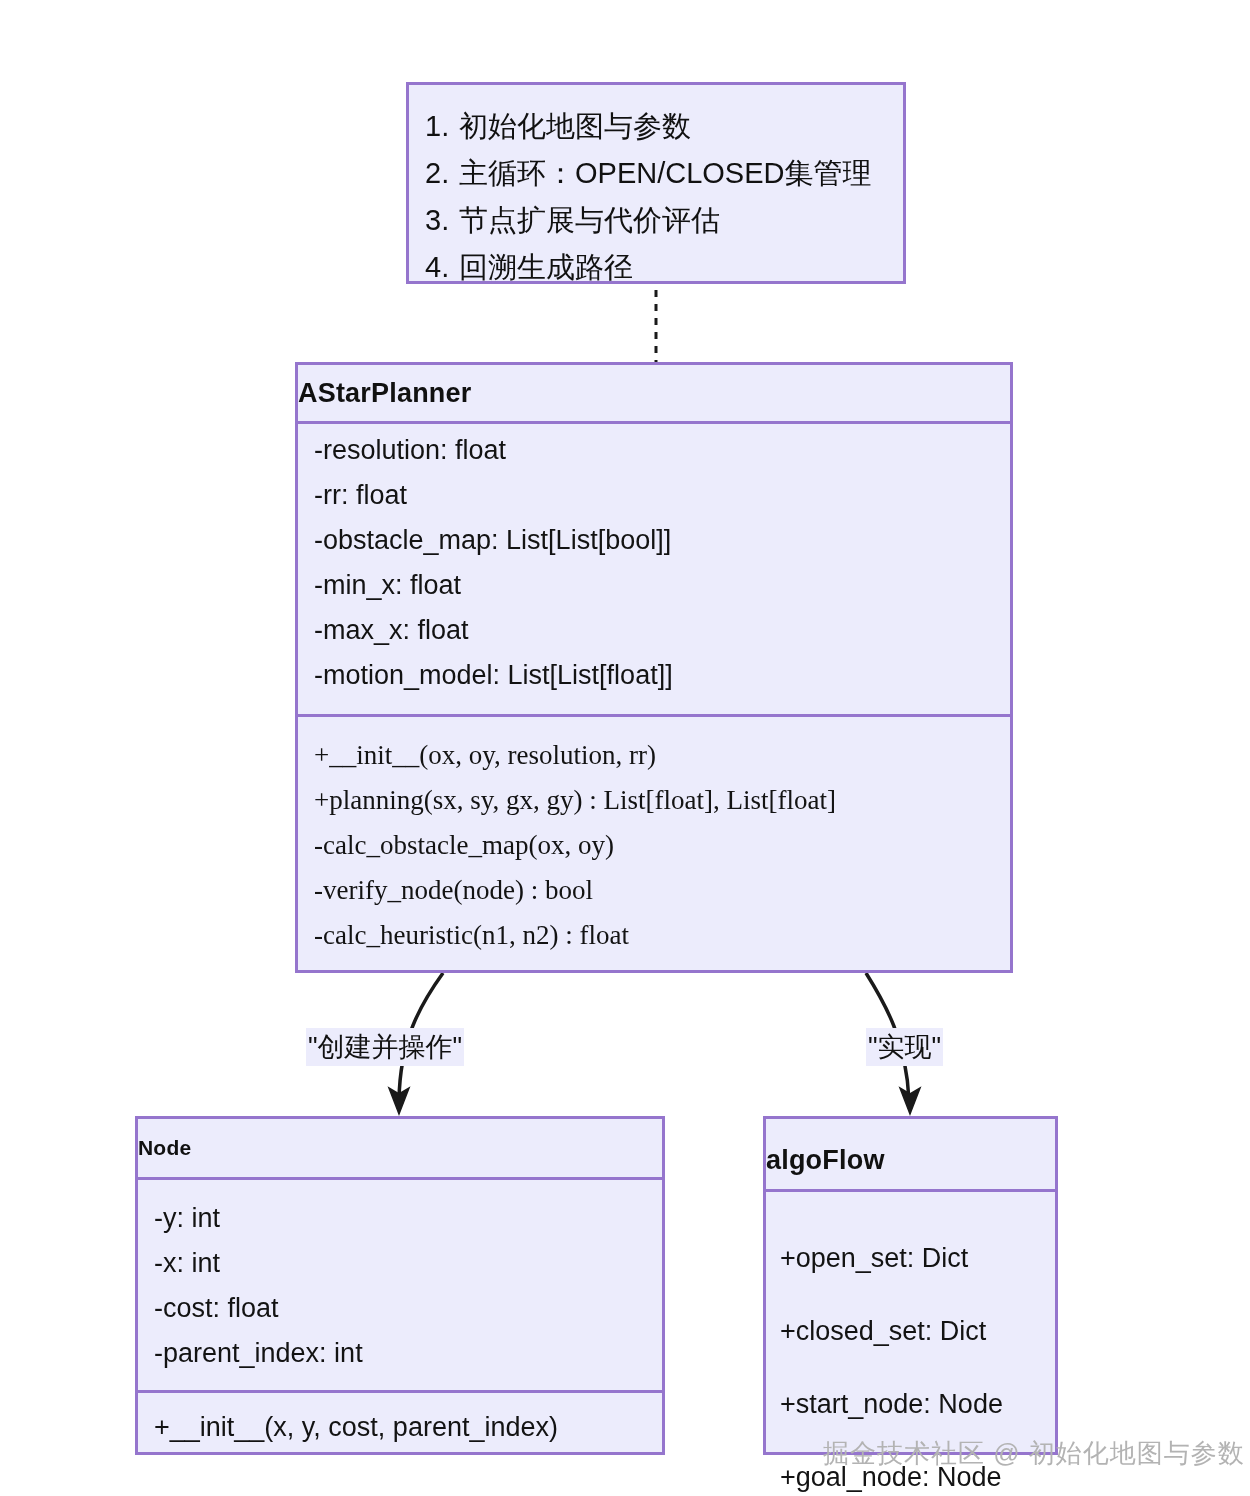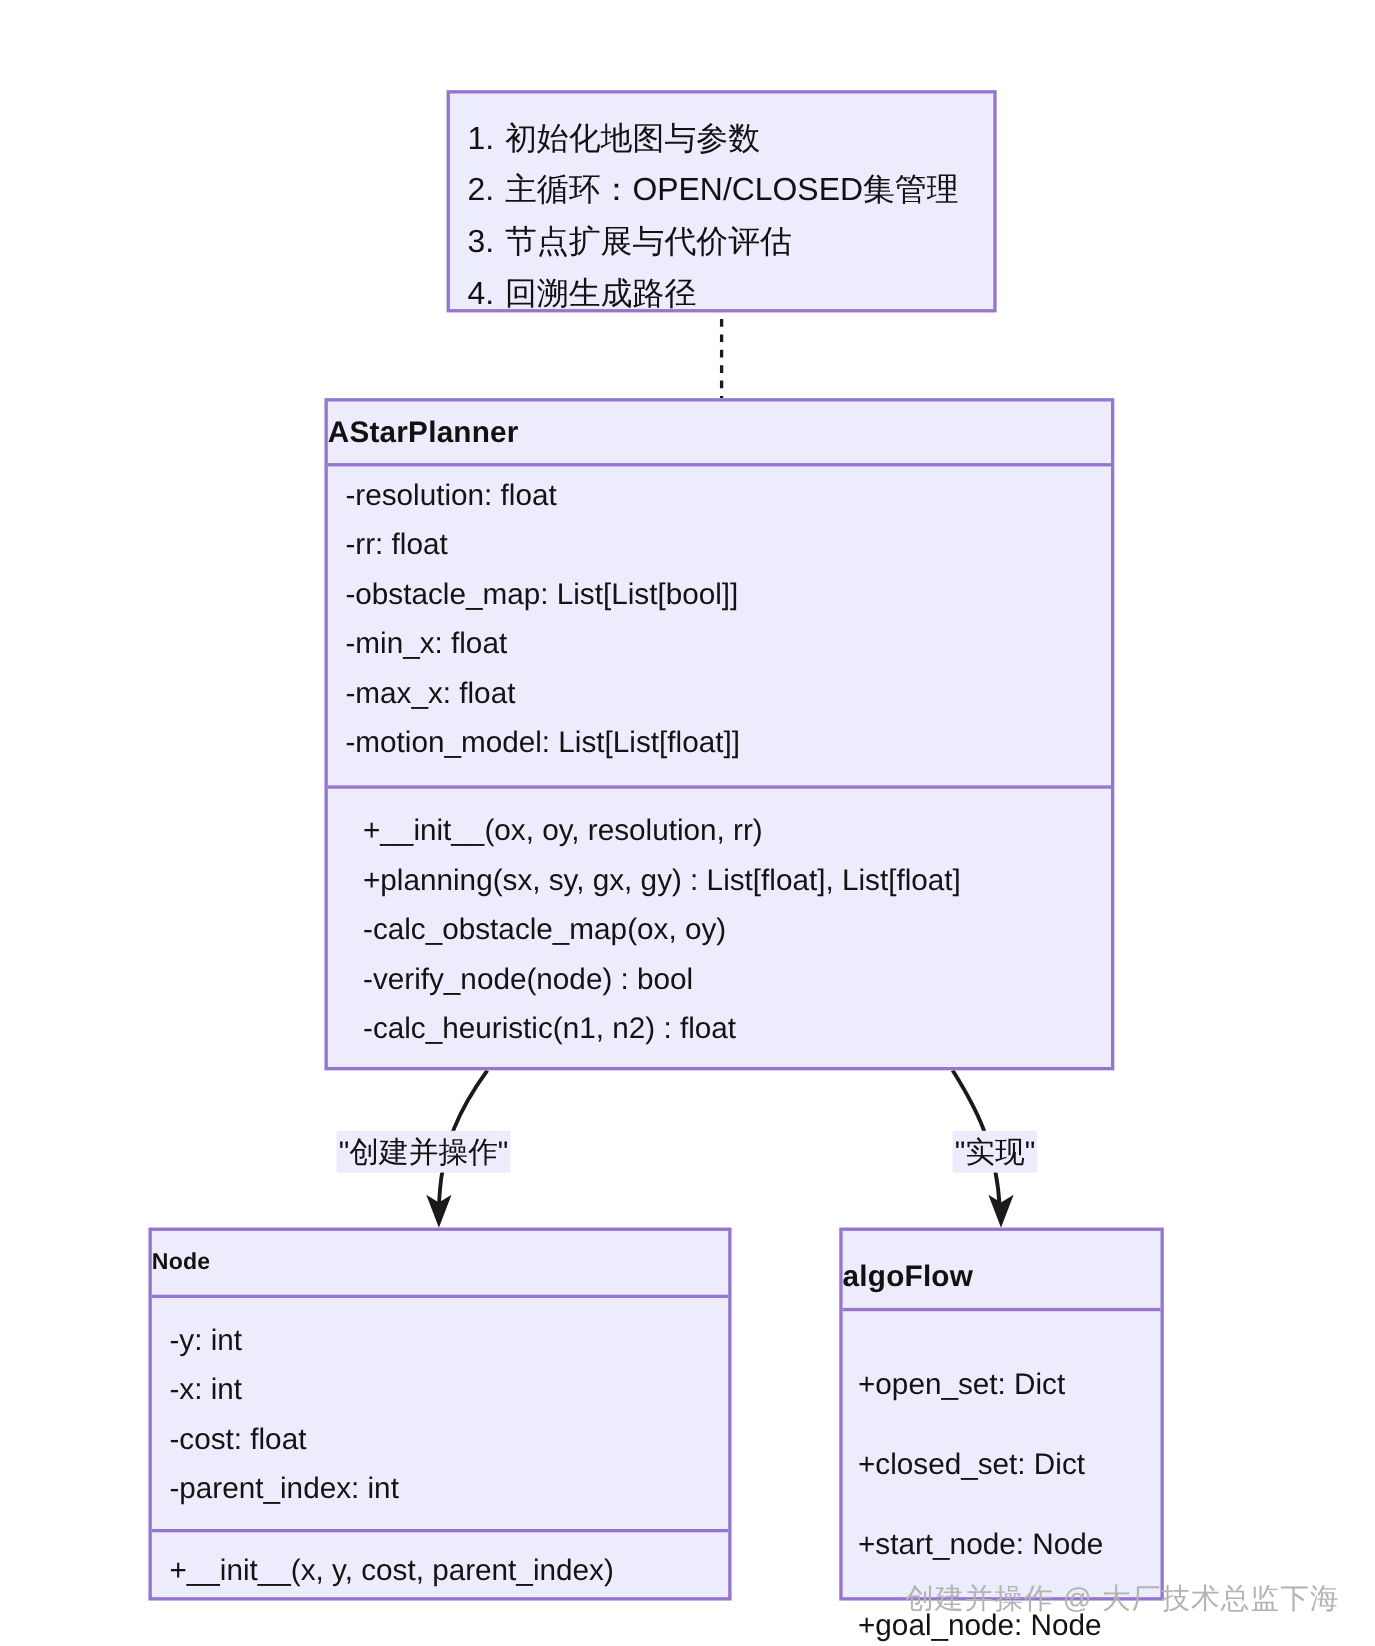--- a/index.html
+++ b/index.html
@@ -78,21 +78,22 @@
   #astar-attrs { padding: 4px 0 16px 0; }
   #astar-attrs .uml-row {
     font-size: 27px;
     line-height: 45px;
     padding-left: 16px;
   }
   #astar-methods { padding: 16px 0 16px 0; }
   #astar-methods .uml-row {
     font-size: 27px;
     line-height: 45px;
-    padding-left: 32px;
+    padding-left: 16px;
+    font-family: Liberation Serif, serif;
   }
 
   
   #node-box {
     left: 135px;
     top: 1116px;
     width: 530px;
     height: 339px;
   }
   #node-box .uml-title {
@@ -242,15 +243,15 @@
       <div class="uml-row">+open_set: Dict</div>
       <div class="uml-row">+closed_set: Dict</div>
       <div class="uml-row">+start_node: Node</div>
       <div class="uml-row">+goal_node: Node</div>
     </div>
     <div class="uml-section" id="algo-methods">
       <div class="uml-row">+main_loop()</div>
     </div>
   </div>
 
-  <div id="watermark">创建并操作 @ 大厂技术总监下海</div>
+  <div id="watermark">掘金技术社区 @ 初始化地图与参数</div>
 
 </div>
 
 </body></html>

